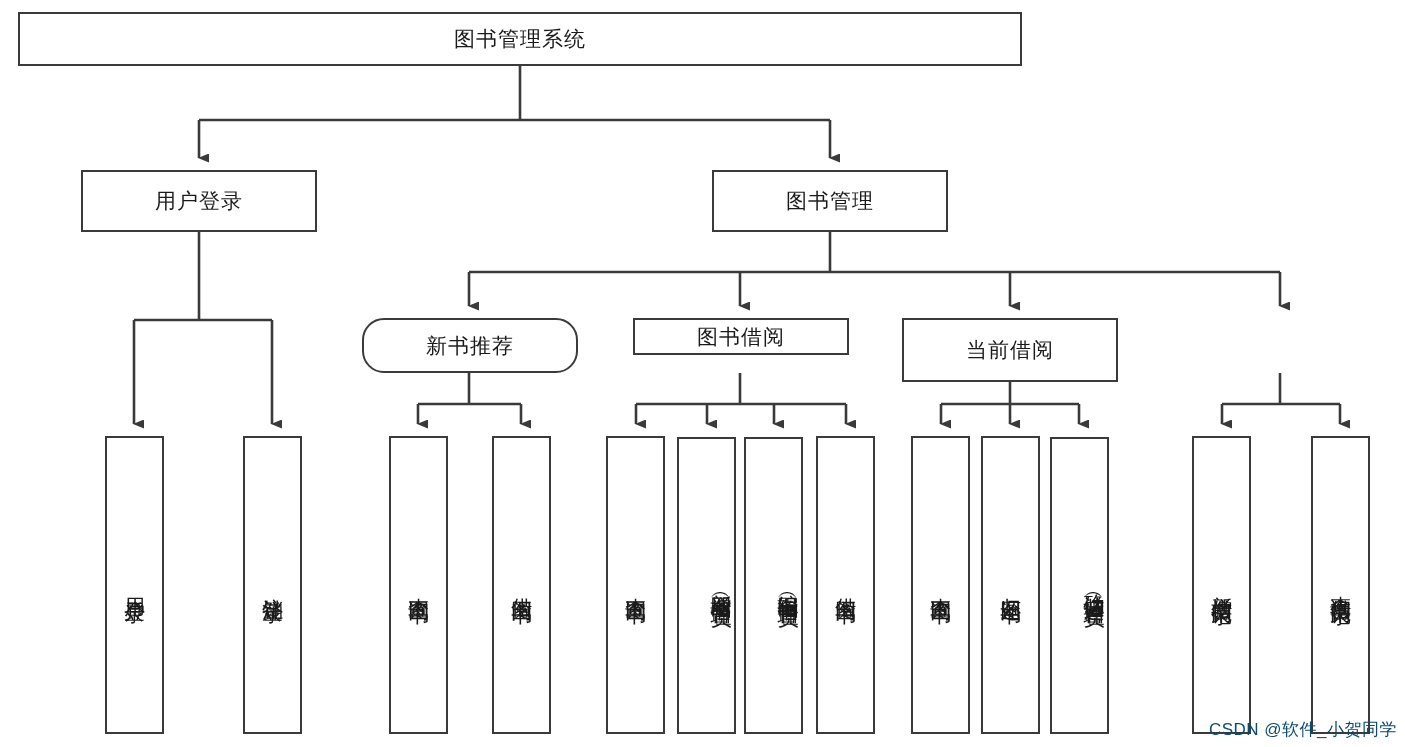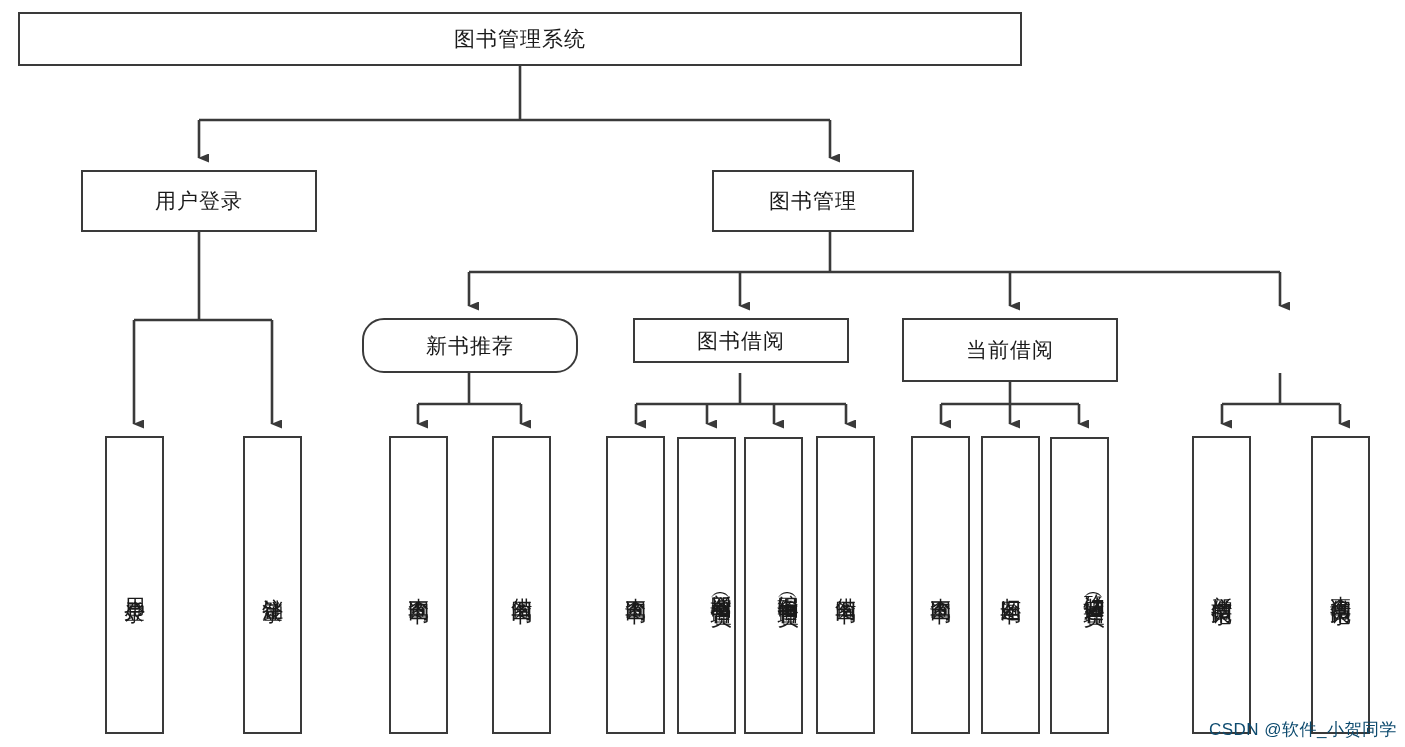--- a/index.html
+++ b/index.html
@@ -135,28 +135,28 @@
     </g>
   </svg>
 
   <div class="node-box horiz" style="left:18px; top:12px; width:1004px; height:54px;">
     <span class="node-label">图书管理系统</span>
   </div>
 
   <div class="node-box horiz" style="left:81px; top:170px; width:236px; height:62px;">
     <span class="node-label">用户登录</span>
   </div>
-  <div class="node-box horiz" style="left:712px; top:170px; width:202px; height:62px;">
+  <div class="node-box horiz" style="left:712px; top:170px; width:236px; height:62px;">
     <span class="node-label">图书管理</span>
   </div>
 
   <div class="node-box horiz" style="left:362px; top:318px; width:216px; height:55px;border-radius:22px;">
     <span class="node-label">新书推荐</span>
   </div>
-  <div class="node-box horiz" style="left:633px; top:318px; width:216px; height:45px;">
+  <div class="node-box horiz" style="left:633px; top:318px; width:216px; height:37px;">
     <span class="node-label">图书借阅</span>
   </div>
   <div class="node-box horiz" style="left:902px; top:318px; width:216px; height:64px;">
     <span class="node-label">当前借阅</span>
   </div>
 
   <div class="node-box vert" style="left:105px; top:436px; width:59px; height:298px; align-items:center;">
     <span class="node-label">用户登录</span>
   </div>
   <div class="node-box vert" style="left:243px; top:436px; width:59px; height:298px; align-items:center;">

